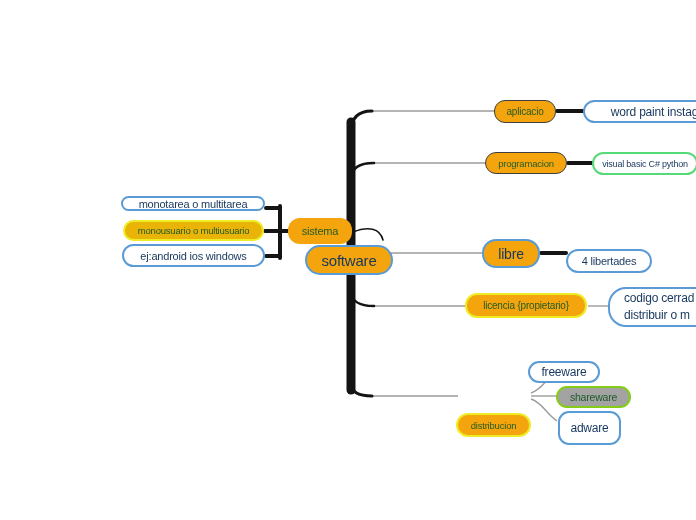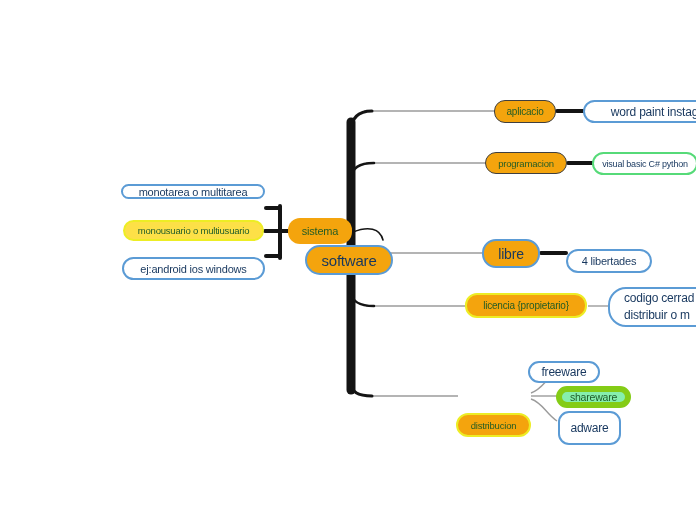--- a/index.html
+++ b/index.html
@@ -18,23 +18,23 @@
     font-weight:normal;white-space:nowrap;
     background:#ffffff;
     letter-spacing:-0.2px;
   }
   
   .orange       {background:#F4A40D;color:#235C25;}
   .orange-blue  {background:#F4A40D;color:#17375E;border:2px solid #5B9BD5;}
   .orange-dark  {background:#F4A40D;color:#235C25;border:1.5px solid #3F3F3F;}
   .orange-yellow{background:#F4A40D;color:#235C25;border:2px solid #EDED25;}
   .white-blue   {background:#ffffff;color:#17375E;border:2px solid #5B9BD5;}
-  .white-yellow {background:#fde047;color:#1E5B2A;border:2px solid #EDED25;}
+  .white-yellow {background:#eab308;color:#1E5B2A;border:2px solid #EDED25;}
   .white-green  {background:#ffffff;color:#17375E;border:2px solid #56DA78;}
-  .white-ygreen {background:#86efac;color:#1E5B2A;border:6px solid #84cc16;}
+  .white-ygreen {background:#a3a3a3;color:#1E5B2A;border:2px solid #84cc16;}
   .two-line{flex-direction:column;align-items:flex-start;justify-content:center;line-height:17px;padding-left:14px;}
 </style>
 </head>
 <body>
 
 <div id="canvas">
 
   <svg id="wires" viewBox="0 0 696 520" xmlns="http://www.w3.org/2000/svg">
 
     <g stroke="#9B9B9B" stroke-width="1.4" fill="none">
@@ -62,27 +62,27 @@
       <path d="M 557 111 H 583"></path>
       <path d="M 568 163 H 592"></path>
       <path d="M 541 253 H 566"></path>
       <path d="M 266 208 H 280"></path>
       <path d="M 266 256 H 280"></path>
       <path d="M 280 206 V 258"></path>
       <path d="M 265 231 H 289"></path>
     </g>
   </svg>
 
-  <div class="node white-blue" style="left:121px;top:184px;width:144px;height:15px;border-radius:12px;font-size:11px;">
+  <div class="node white-blue" style="left:121px;top:196px;width:144px;height:15px;border-radius:12px;font-size:11px;">
       <span>monotarea o multitarea</span>
     </div>
   <div class="node white-yellow" style="left:123px;top:220px;width:141px;height:21px;border-radius:11px;font-size:9.5px;">
       <span>monousuario o multiusuario</span>
     </div>
-  <div class="node white-blue" style="left:122px;top:244px;width:143px;height:23px;border-radius:12px;font-size:11px;margin-top:13px;">
+  <div class="node white-blue" style="left:122px;top:244px;width:143px;height:23px;border-radius:12px;font-size:11px;">
       <span>ej:android ios windows</span>
     </div>
   <div class="node orange" style="left:288px;top:218px;width:64px;height:26px;border-radius:12px;font-size:11px;">
       <span>sistema</span>
     </div>
 
   <div class="node orange-blue" style="left:305px;top:245px;width:88px;height:30px;border-radius:15px;font-size:15px;">
       <span>software</span>
     </div>
 

